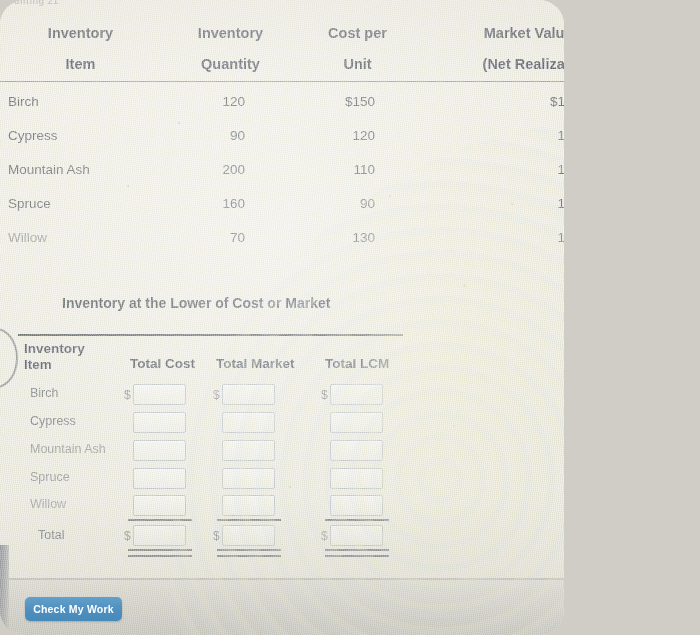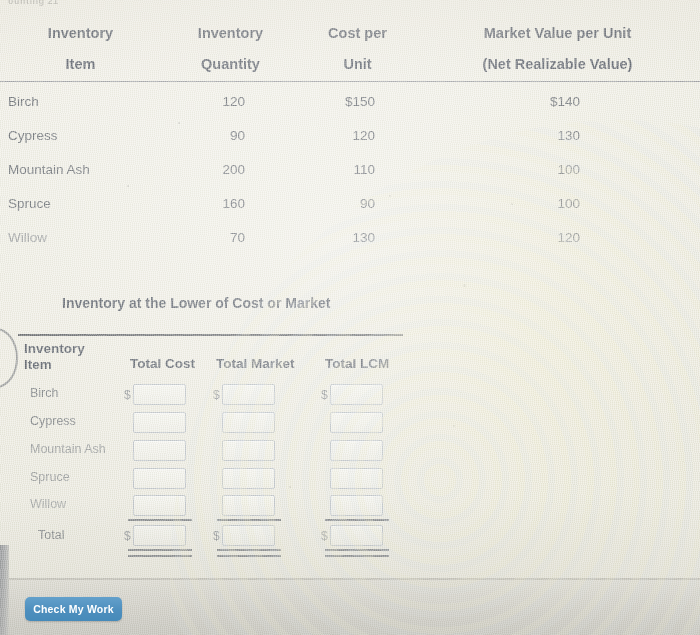--- a/index.html
+++ b/index.html
@@ -2,26 +2,27 @@
 <html><head>
 <meta charset="utf-8">
 <style>
   html, body {
     margin: 0;
     padding: 0;
     background: #cfcdc6;
   }
   #page {
     position: relative;
-    width: 700px;
+    width: 564px;
     height: 635px;
     overflow: hidden;
     background: #eceadf;
     font-family: "Liberation Sans", sans-serif;
     color: #3a3f4a;
+    border-radius: 25px;
   }
 
   
   .tex-moire {
     position: absolute;
     inset: 0;
     pointer-events: none;
     background:
       repeating-linear-gradient(96deg, rgba(255,255,255,0.30) 0px, rgba(255,255,255,0.30) 1px, rgba(190,200,180,0.12) 1px, rgba(190,200,180,0.12) 2px),
       repeating-linear-gradient(6deg, rgba(255,255,255,0.22) 0px, rgba(255,255,255,0.22) 1px, rgba(200,195,175,0.10) 1px, rgba(200,195,175,0.10) 2px);

